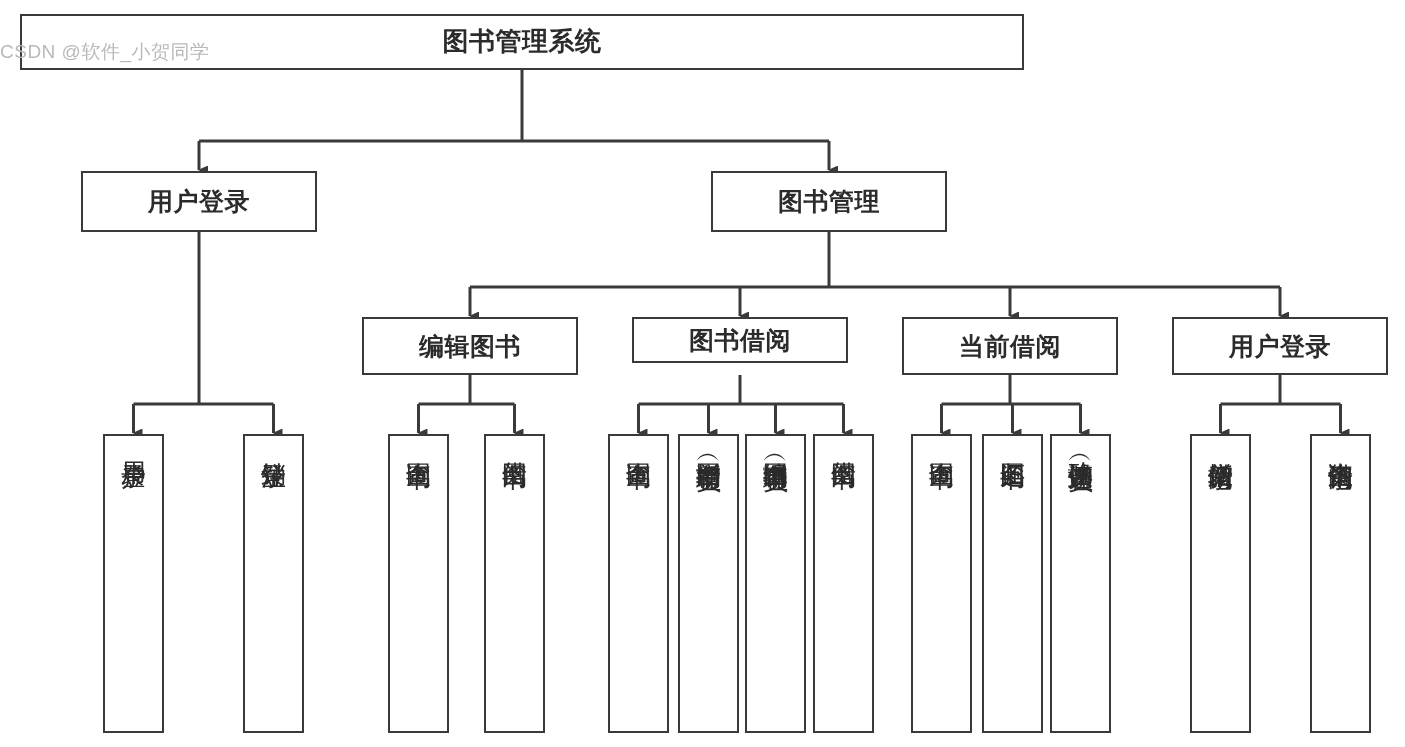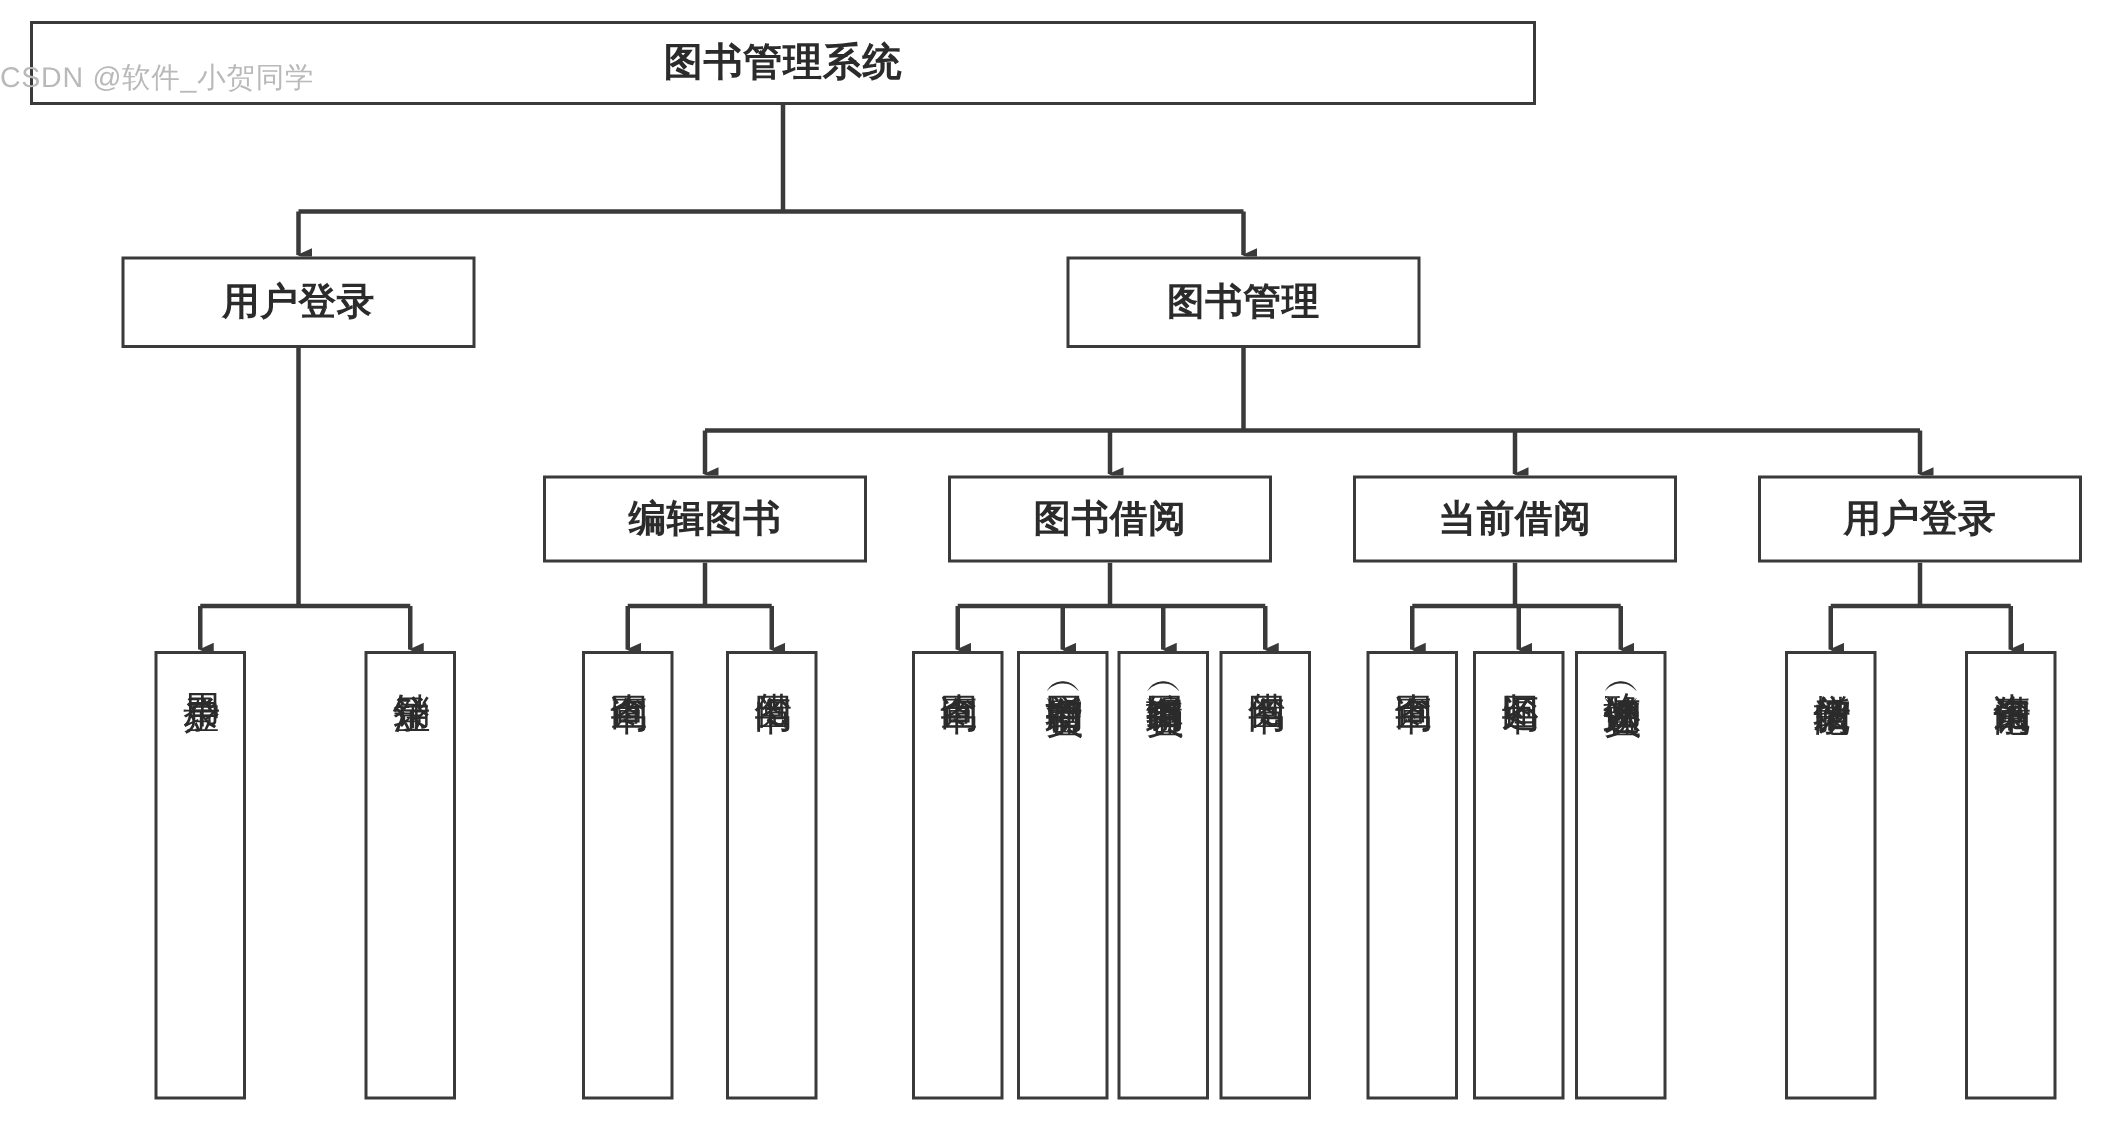--- a/index.html
+++ b/index.html
@@ -124,21 +124,21 @@
       </div>
       <div class="node horiz" style="left: 81px; top: 171px; width: 236px; height: 61px;">
         <span class="node-label">用户登录</span>
       </div>
       <div class="node horiz" style="left: 711px; top: 171px; width: 236px; height: 61px;">
         <span class="node-label">图书管理</span>
       </div>
       <div class="node horiz" style="left: 362px; top: 317px; width: 216px; height: 58px;">
         <span class="node-label">编辑图书</span>
       </div>
-      <div class="node horiz" style="left: 632px; top: 317px; width: 216px; height: 58px;">
+      <div class="node horiz" style="left: 632px; top: 317px; width: 216px; height: 46px;">
         <span class="node-label">图书借阅</span>
       </div>
       <div class="node horiz" style="left: 902px; top: 317px; width: 216px; height: 58px;">
         <span class="node-label">当前借阅</span>
       </div>
       <div class="node horiz" style="left: 1172px; top: 317px; width: 216px; height: 58px;">
         <span class="node-label">用户登录</span>
       </div>
       <div class="node vert" style="left: 103px; top: 434px; width: 61px; height: 299px;">
         <span class="node-label">用户登录</span>

